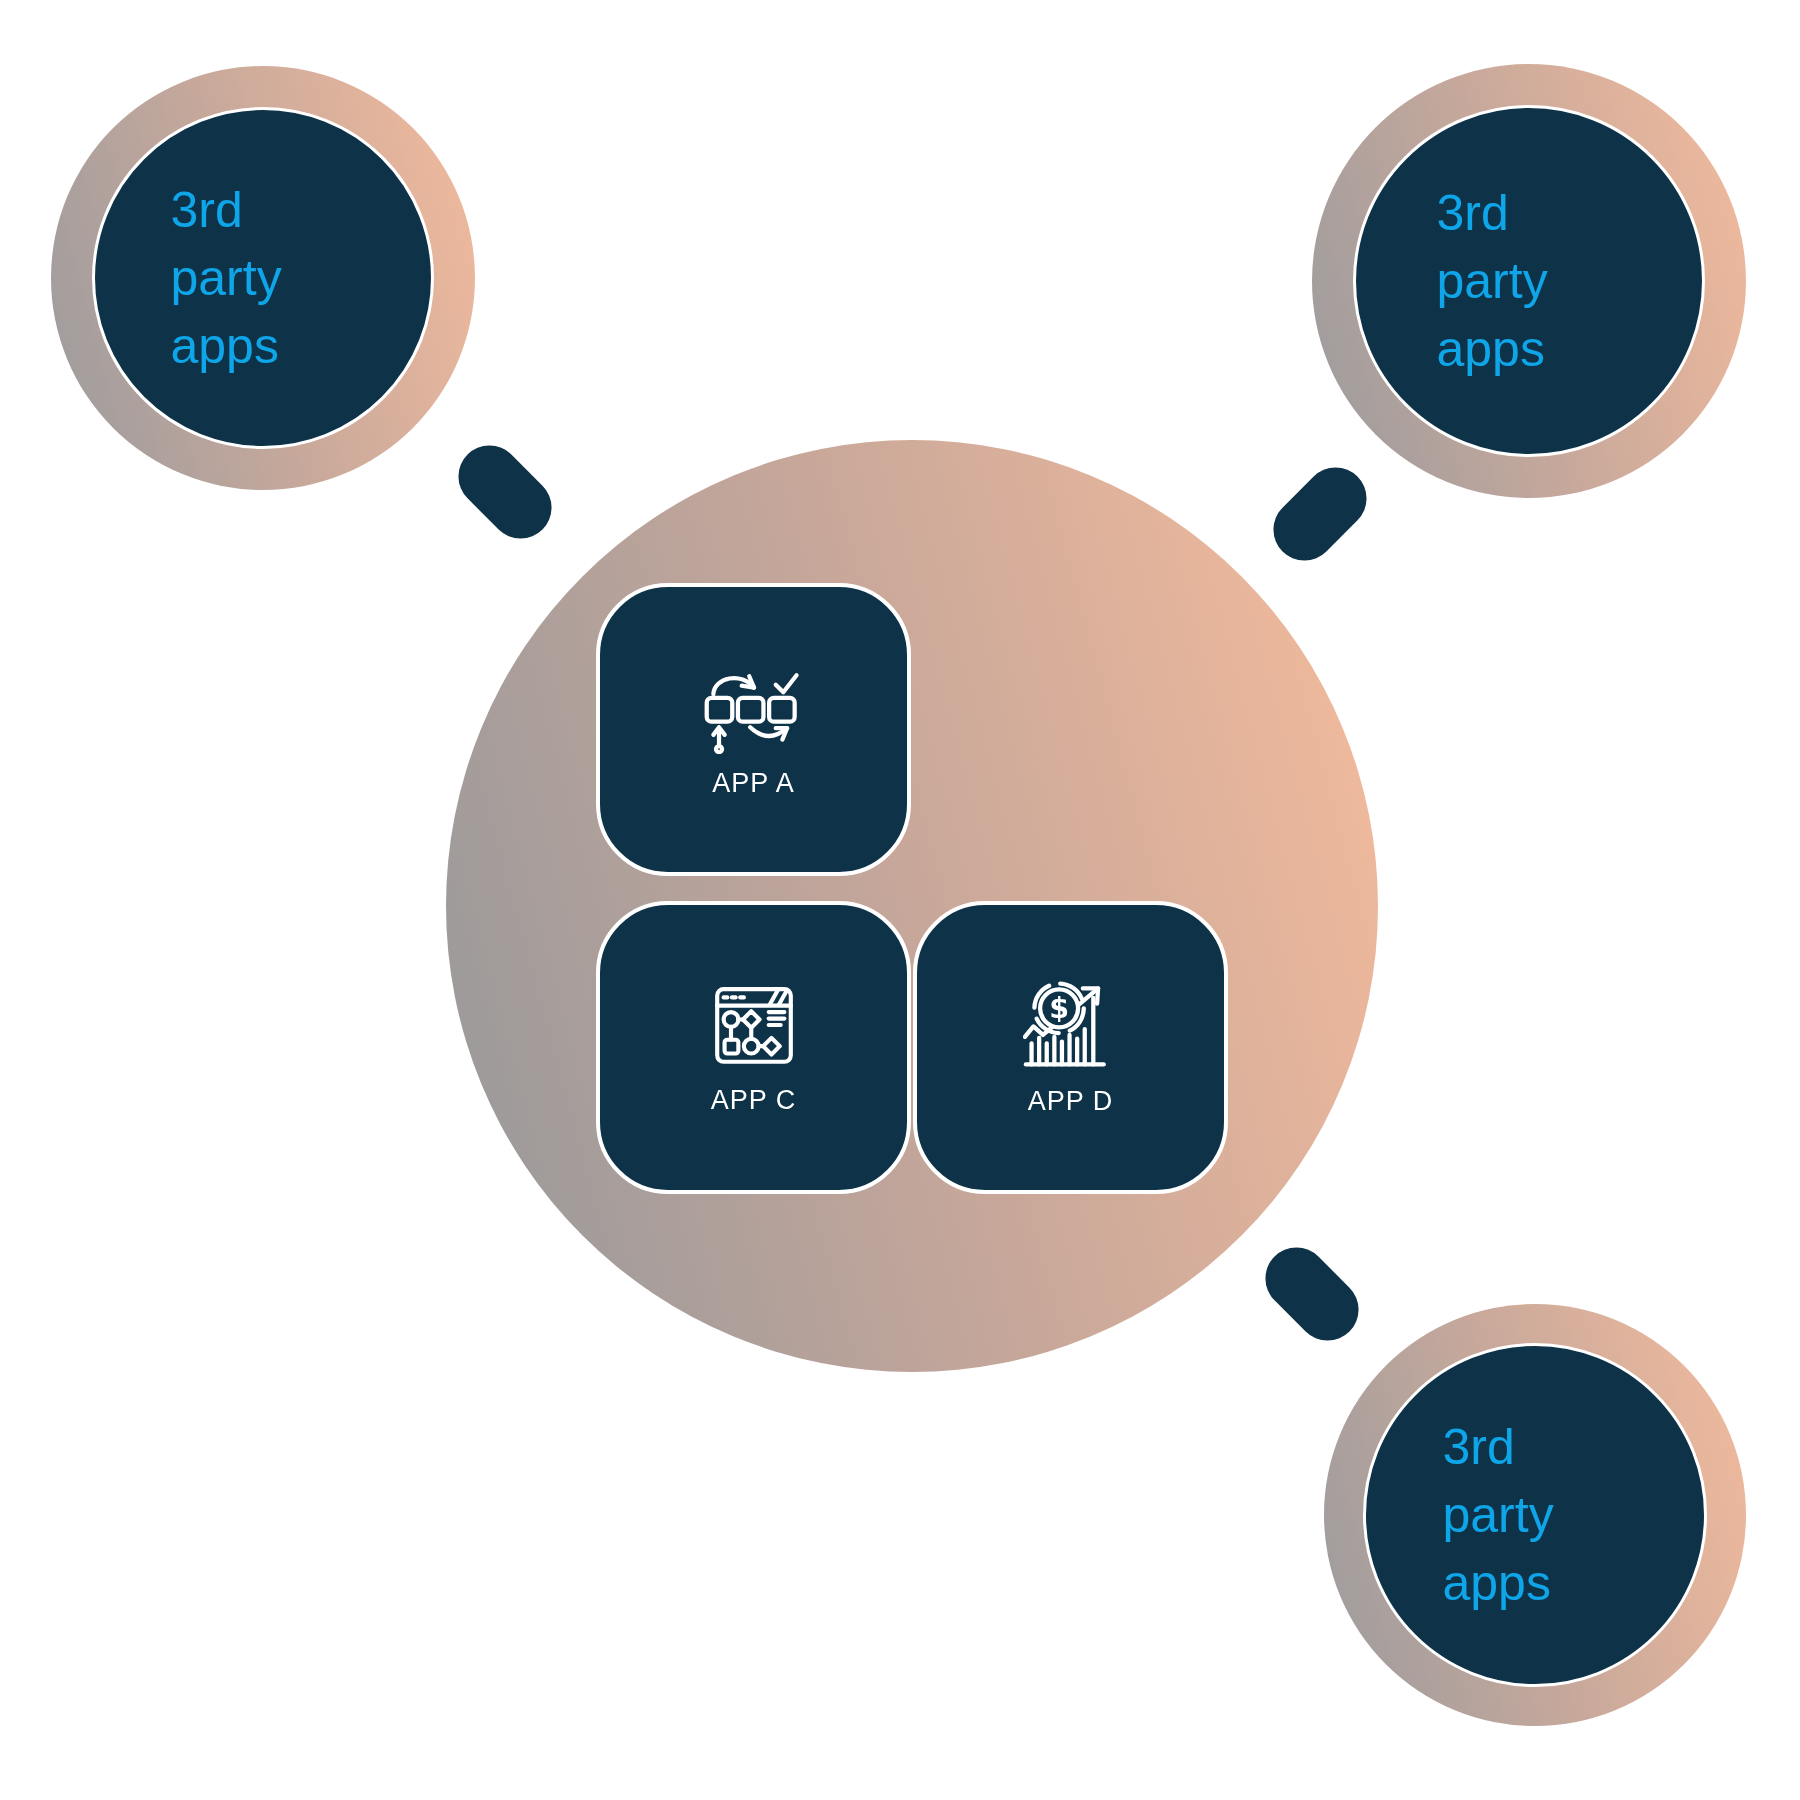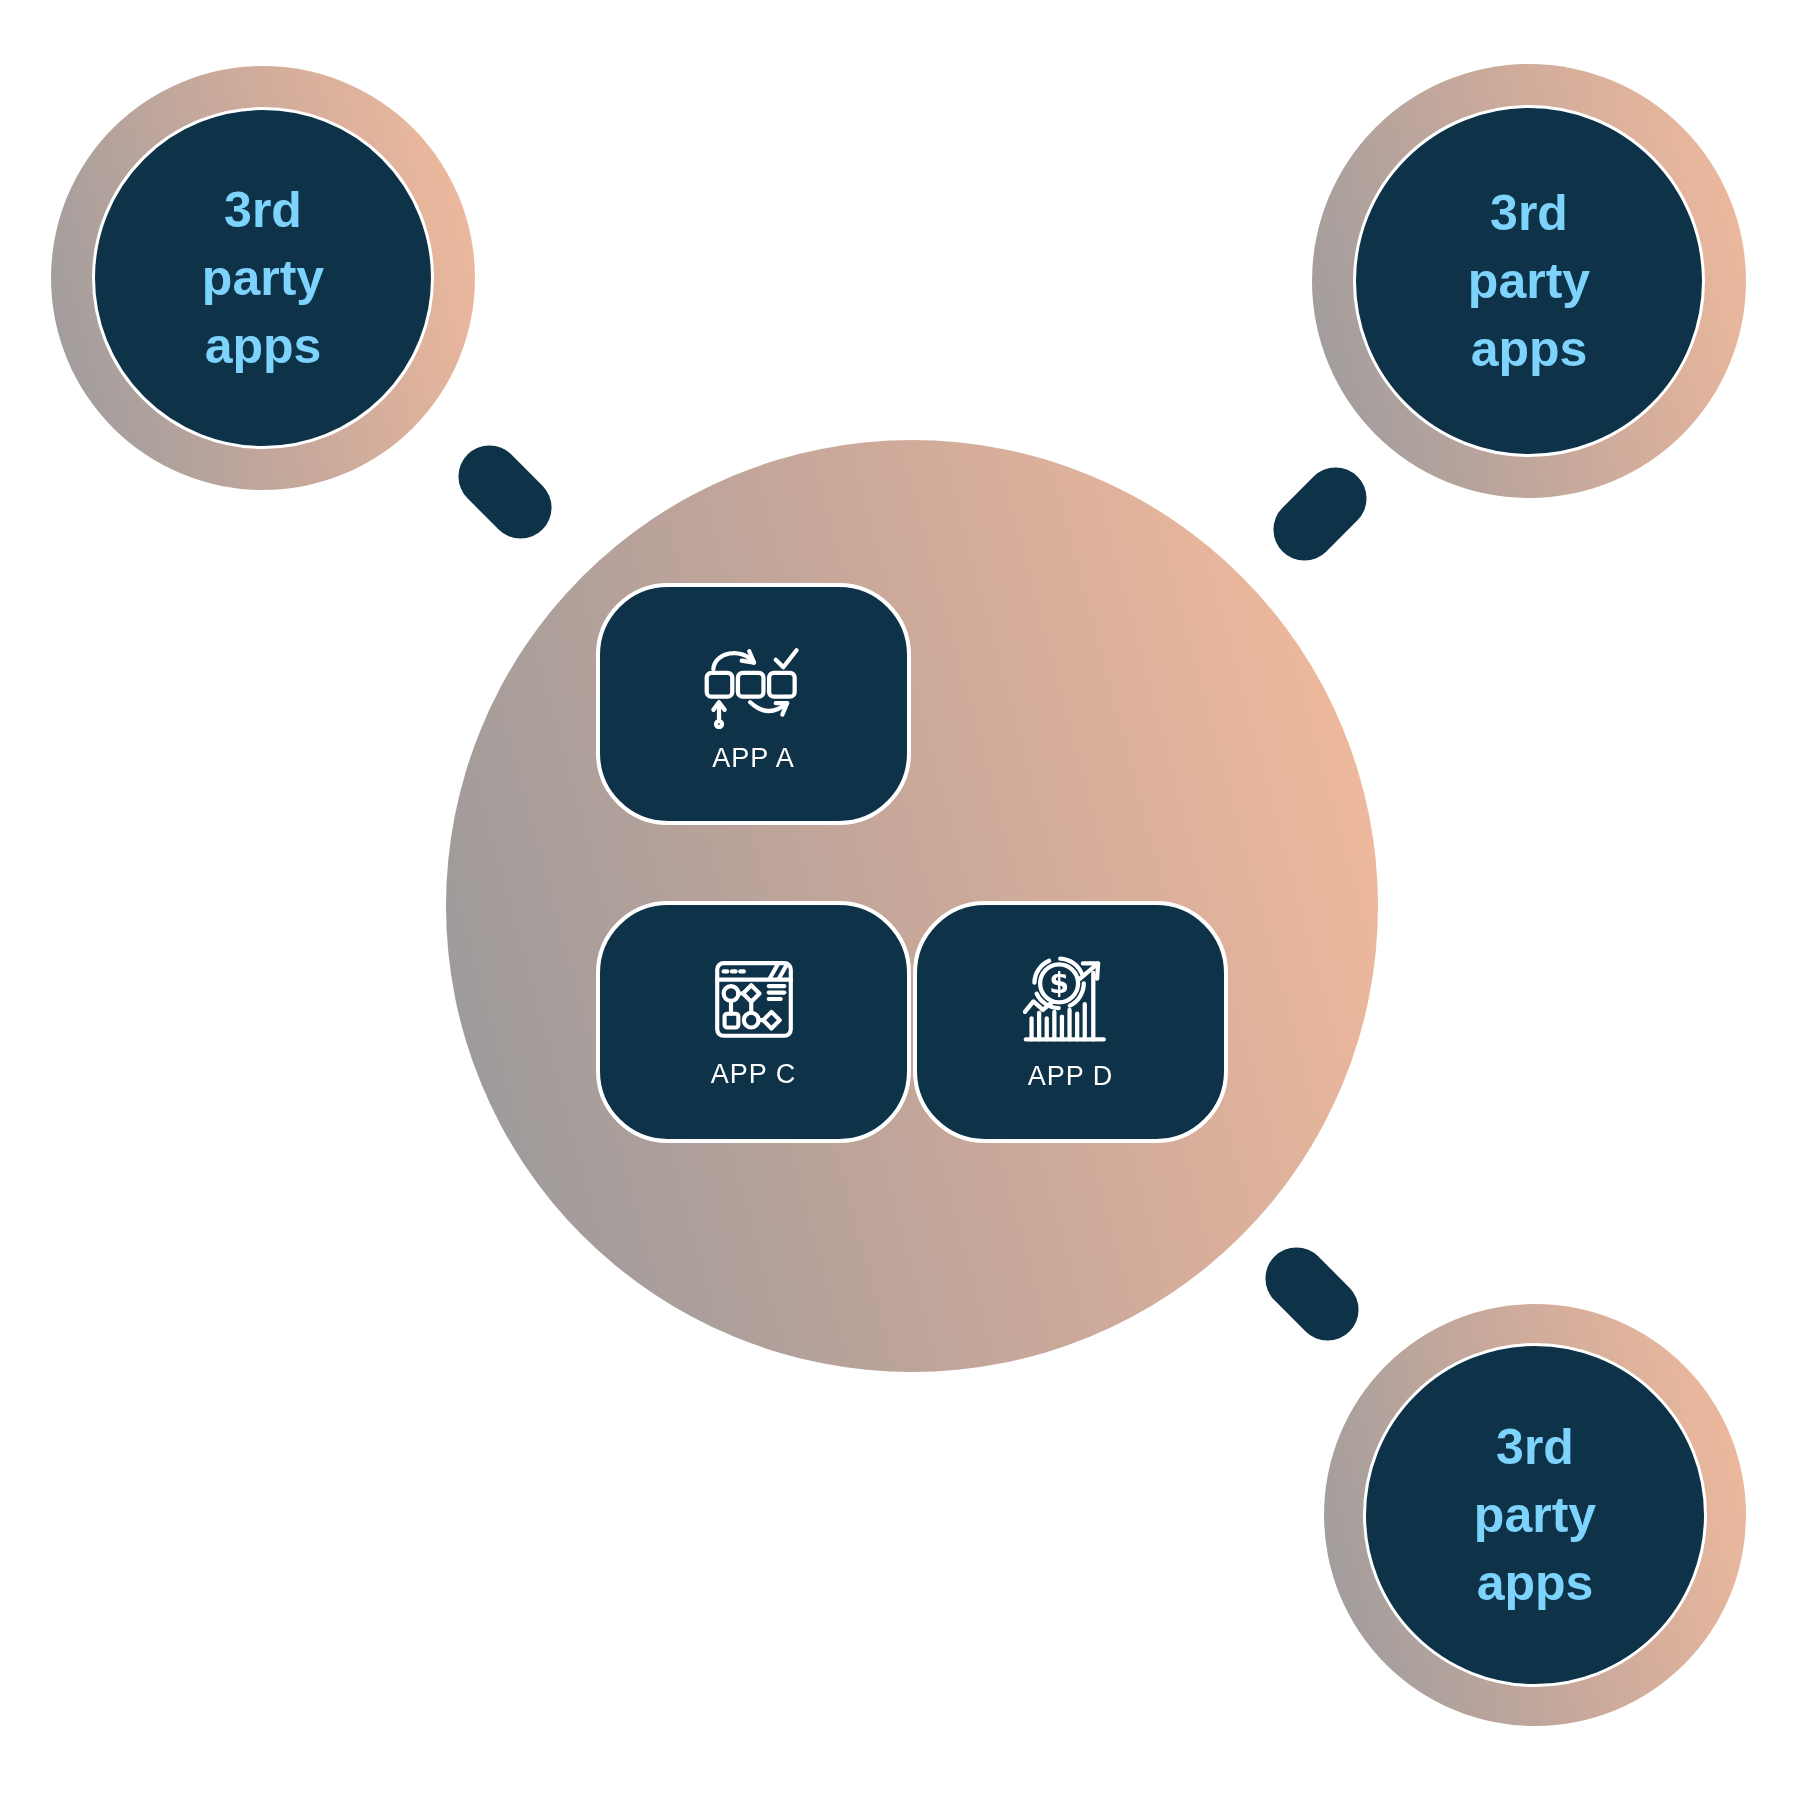--- a/index.html
+++ b/index.html
@@ -6,21 +6,21 @@
   .canvas{
     position:relative;width:1800px;height:1800px;background:#fff;overflow:hidden;
     font-family:"Liberation Sans","DejaVu Sans",sans-serif;
   }
   
   .hub{
     position:absolute;left:446px;top:440px;width:932px;height:932px;border-radius:50%;
     background:linear-gradient(75deg,#95989B 0%,#C7A79A 50%,#F6BC9C 100%);
   }
   .tile{
-    position:absolute;width:315px;height:242px;border-radius:72px;
+    position:absolute;width:315px;height:293px;border-radius:72px;
     background:#0E3349;border:4px solid #FFFFFF;box-sizing:border-box;
     display:flex;flex-direction:column;align-items:center;justify-content:center;gap:14px;
   }
   .tile-a{left:150px;top:143px;}
   .tile-b{left:467px;top:143px;}
   .tile-c{left:150px;top:461px;}
   .tile-d{left:467px;top:461px;}
   .tile-label{
     color:#FFFFFF;font-size:27px;font-weight:500;letter-spacing:1px;line-height:1.15;
     text-align:center;
@@ -31,21 +31,21 @@
   .sat{
     position:absolute;border-radius:50%;
     background:linear-gradient(75deg,#9A9B9E 0%,#C9A99B 50%,#F3BB9D 100%);
     display:flex;align-items:center;justify-content:center;
   }
   .sat-inner{
     border-radius:50%;background:#0E3349;border:3px solid #FFFFFF;box-sizing:border-box;
     display:flex;align-items:center;justify-content:center;
   }
   .sat-label{
-    width:185px;text-align:center;color:#7dd3fc;font-weight:700;font-size:50px;line-height:1.36;
+    width:185px;color:#0ea5e9;font-weight:400;font-size:50px;line-height:1.36;
   }
   .sat-tl{left:51px;top:66px;width:424px;height:424px;}
   .sat-tl .sat-inner{width:342px;height:342px;}
   .sat-tr{left:1312px;top:64px;width:434px;height:434px;}
   .sat-tr .sat-inner{width:352px;height:352px;}
   .sat-br{left:1324px;top:1304px;width:422px;height:422px;}
   .sat-br .sat-inner{width:344px;height:344px;}
   
   .dash{
     position:absolute;width:106px;height:62px;border-radius:31px;background:#0E3349;

